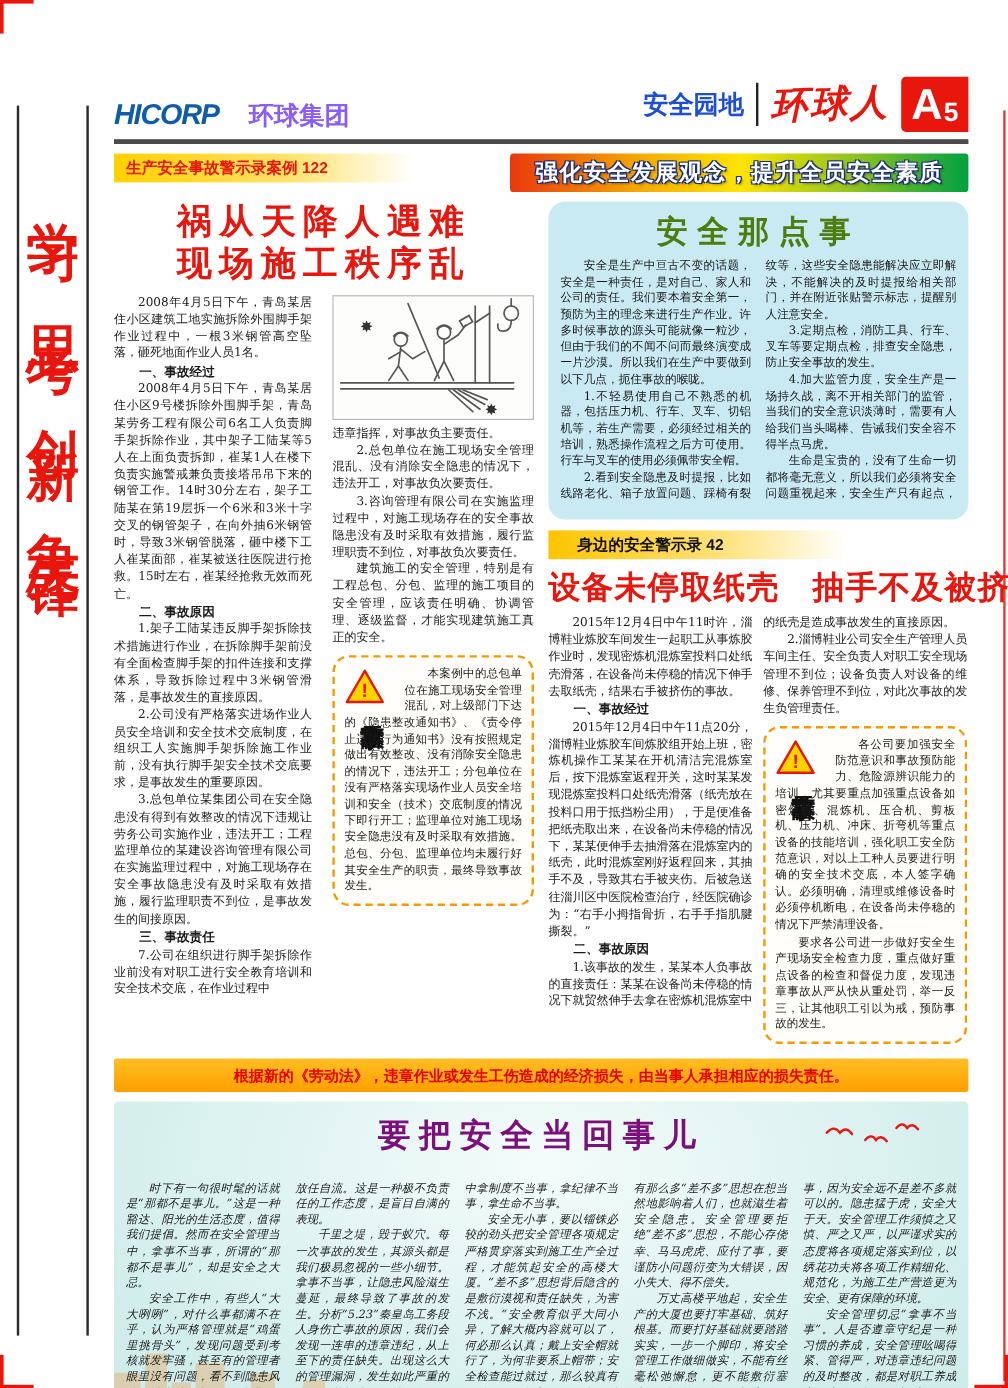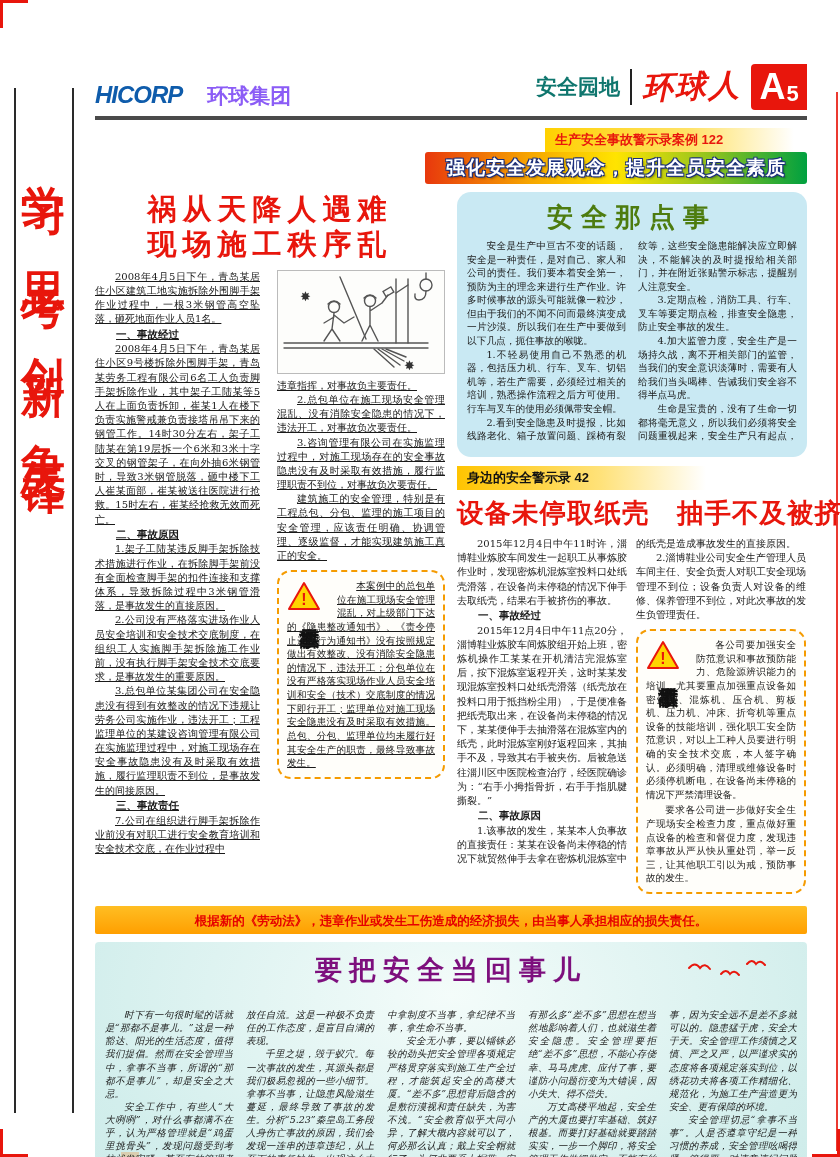--- a/index.html
+++ b/index.html
@@ -28,31 +28,31 @@
 
   
   .content { position:absolute; left:95px; top:64px; width:712px; }
 
   
   .hdr { display:flex; justify-content:space-between; align-items:flex-end; height:46px; }
   .logo { display:flex; align-items:baseline; gap:25px; }
   .logo-en { font-family:"Liberation Sans",sans-serif; font-weight:900; font-style:italic; font-size:24px; color:#0f5cab; letter-spacing:-1px; }
   .logo-cn { font-family:"Liberation Sans",sans-serif; font-weight:900; font-size:21px; color:#8b5cf6; }
   .hdr-right { display:flex; align-items:center; gap:10px; }
-  .section-label { font-size:21px; font-weight:bold; color:#0f766e; }
+  .section-label { font-size:21px; font-weight:bold; color:#1d4ed8; }
   .hdr-divider { width:2px; height:36px; background:#222; }
   .masthead { font-size:31px; font-weight:bold; color:#e8160c; font-style:italic; letter-spacing:2px; transform:rotate(-2deg); }
   .pagebadge { position:relative; width:56px; height:46px; background:#e8160c; border-radius:4px 0 0 4px;
                display:flex; align-items:center; justify-content:center; }
   .pagebadge .A { color:#fff; font-family:"Liberation Sans",sans-serif; font-weight:900; font-size:36px; line-height:1; }
   .pagebadge .n5 { color:#fff; font-family:"Liberation Sans",sans-serif; font-weight:900; font-size:22px; line-height:1; margin:14px 0 0 1px; }
   .hdr-rule { height:4px; background:#4a4a4a; margin:6px 0 8px 0; }
 
   
-  .kicker-row { display:flex; justify-content:space-between; align-items:flex-end; margin-bottom:8px;flex-direction:column; }
+  .kicker-row { display:flex; justify-content:space-between; align-items:flex-start; margin-bottom:8px; }
   .kicker1 {
     width:262px; padding:3px 10px; font-family:"Liberation Sans",sans-serif; font-weight:bold;
     font-size:13px; color:#e8160c; background:linear-gradient(90deg,#ffd100 0%,#ffe267 55%,#ffffff 95%);
   }
   .banner {
     width:382px; padding:3px 6px; text-align:center;
     background:linear-gradient(90deg,#e8380d 0%,#f6a800 28%,#ffe400 50%,#8fc31f 75%,#00a040 100%);
     border-radius:3px;
   }
   .banner span {
@@ -61,21 +61,21 @@
   }
 
   
   .main-row { display:flex; gap:12px; }
   .zone-l { width:350px; }
   .zone-r { width:350px; }
 
   
   .a1-headline { text-align:center; font-family:"Liberation Sans",sans-serif; font-weight:900;
                  color:#e8160c; font-size:29px; letter-spacing:6px; line-height:1.22; }
-  .cols2 { display:flex; gap:17px; margin-top:7px;text-decoration:underline; }
+  .cols2 { display:flex; gap:17px; margin-top:7px; }
   .col { width:170px; }
   p.body { font-size:10px; line-height:1.42; text-align:justify; text-indent:2em; }
   p.sub  { font-size:10.5px; line-height:1.5; font-weight:bold; text-indent:2em; font-family:"Liberation Sans",sans-serif; }
 
   .cartoon { width:168px; height:104px; border:1px solid #bbb; background:#fdfdfb; margin-bottom:5px; }
 
   
   .warnbox { border:2px dashed #f59b00; border-radius:14px; background:#fffefa; padding:7px 8px; margin-top:7px; }
   .warnbox .flo { float:left; width:44px; margin:2px 6px 2px 0; text-align:center; }
   .warn-label { font-family:"Liberation Sans",sans-serif; font-weight:900; font-size:20px; line-height:1.08; color:#111;
@@ -84,21 +84,21 @@
   .warnbox p + p { text-indent:2em; margin-top:2px; }
 
   
   .notes-box { background:#c9e9f3; border-radius:14px; padding:8px 10px 6px; }
   .notes-title { text-align:center; font-family:"Liberation Sans",sans-serif; font-weight:900;
                  color:#4d7c0f; font-size:26px; letter-spacing:8px; margin-bottom:4px; }
   .notes-cols { column-count:2; column-gap:12px; height:212px; overflow:hidden; }
   .notes-cols p.body { font-size:9.7px; line-height:1.4; }
 
   
-  .kicker2 { margin-top:9px; width:262px; padding:3px 10px; font-family:"Liberation Sans",sans-serif; font-weight:bold;
+  .kicker2 { margin-top:9px; width:262px; padding:3px 24px; font-family:"Liberation Sans",sans-serif; font-weight:bold;
              font-size:13px; color:#111; background:linear-gradient(90deg,#ffc400 0%,#ffe27a 55%,#ffffff 95%); }
   .a2-headline { margin-top:5px; font-family:"Liberation Sans",sans-serif; font-weight:900;
                  color:#e8160c; font-size:26.5px; letter-spacing:1px; white-space:nowrap; }
   .a2-cols { display:flex; gap:9px; margin-top:6px; }
 
   
   .notice-bar { margin-top:12px; padding:4px 8px; text-align:center;
                 background:linear-gradient(180deg,#ffbe23,#ff9f00); border-radius:2px; }
   .notice-bar span { font-family:"Liberation Sans",sans-serif; font-weight:bold; font-size:12.5px; color:#e60000; }
 

